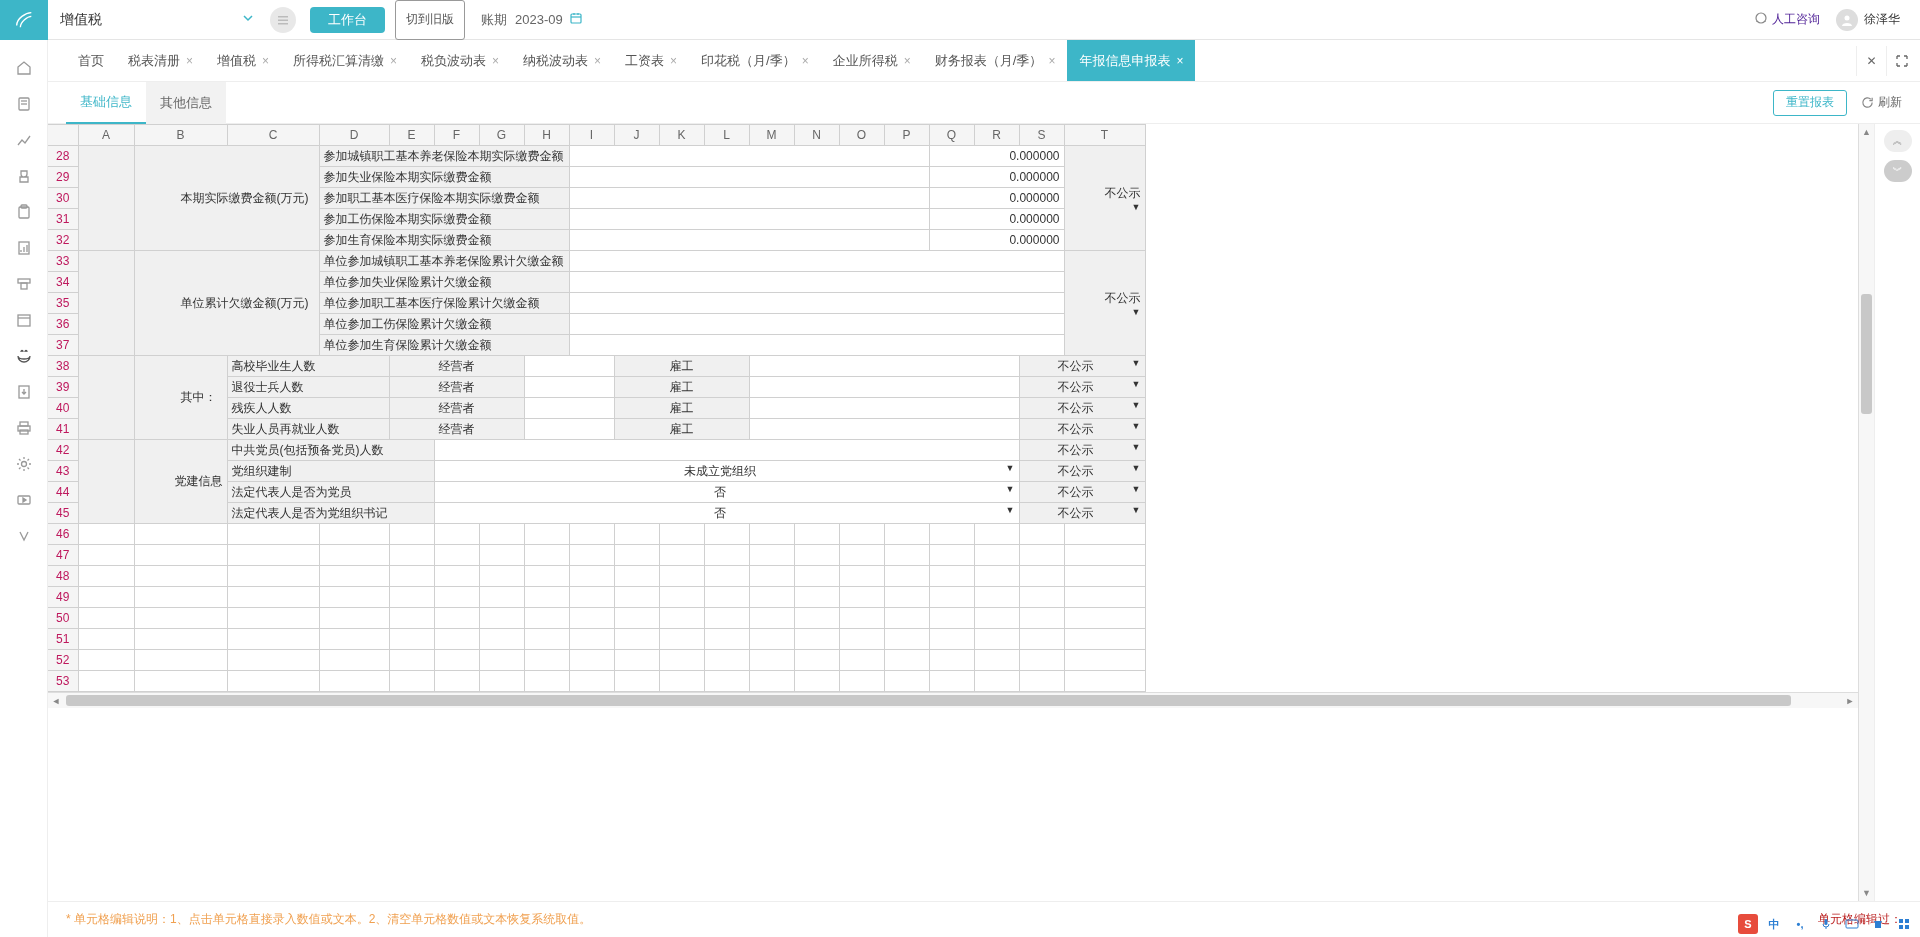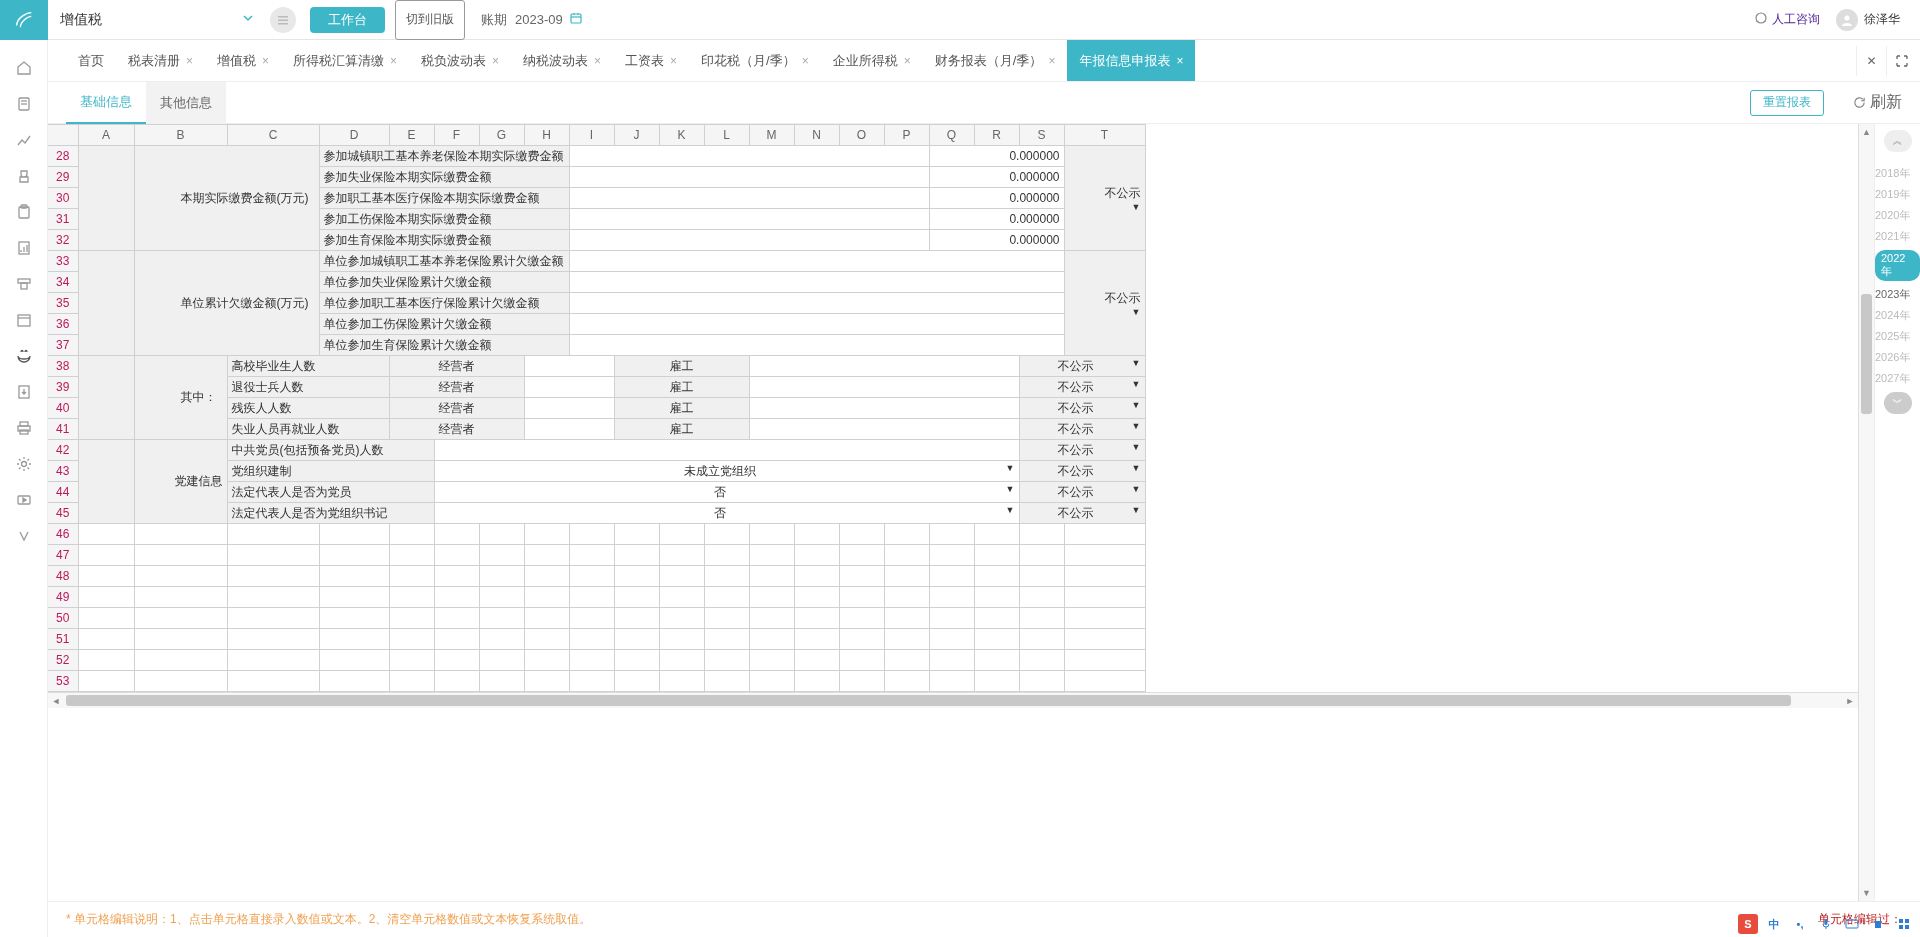--- a/index.html
+++ b/index.html
@@ -41,23 +41,23 @@
 .tab.active { background: #3db6c8; color: #fff; }
 .tab.active .close-x { color: #fff; }
 .tabs-controls { margin-left: auto; display: flex; align-items: center; height: 42px; padding-right: 4px; }
 .tabs-controls .tc-btn { width: 30px; height: 30px; display: flex; align-items: center; justify-content: center; cursor: pointer; color: #666; border-left: 1px solid #eee; }
 
 
 .subtabs-row { height: 42px; display: flex; align-items: center; padding: 0 18px; border-bottom: 1px solid #eee; }
 .subtab { height: 42px; display: flex; align-items: center; padding: 0 14px; font-size: 13px; cursor: pointer; color: #666; }
 .subtab.active { color: #3db6c8; background: #fff; border-bottom: 2px solid #3db6c8; }
 .subtab.inactive { background: #f2f2f2; }
-.right-actions { margin-left: auto; display: flex; align-items: center; gap: 29px; }
+.right-actions { margin-left: auto; display: flex; align-items: center; gap: 14px; }
 .reset-btn { height: 26px; padding: 0 12px; border: 1px solid #3db6c8; color: #3db6c8; border-radius: 3px; display: flex; align-items: center; cursor: pointer; font-size: 12px; }
-.refresh-link { display: flex; align-items: center; cursor: pointer; color: #666; font-size: 16px; }
+.refresh-link { display: flex; align-items: center; cursor: pointer; color: #666; font-size: 12px; }
 .refresh-link svg { margin-right: 4px; }
 
 
 .sheet-wrap { flex: 1; position: relative; display: flex; min-height: 0; }
 .sheet-scroll { flex: 1; overflow: hidden; position: relative; }
 .grid { border-collapse: collapse; table-layout: fixed; }
 .grid th, .grid td { border: 1px solid #d0d0d0; height: 21px; font-size: 12px; padding: 0 4px; overflow: hidden; white-space: nowrap; text-overflow: ellipsis; }
 .grid th { background: #f5f5f5; font-weight: normal; color: #666; text-align: center; }
 .grid .rownum { background: #f5f5f5; text-align: center; color: #be185d; width: 30px; border-left: none; }
 .grid .corner { background: #f5f5f5; width: 30px; border-left: none; }
@@ -668,32 +668,20 @@
         </div>
       </div>
       <div class="vscroll">
         <div class="arrow" style="top:0">▲</div>
         <div class="thumb" style="top:170px; height:120px;"></div>
         <div class="arrow" style="bottom:0">▼</div>
       </div>
 
       <div class="year-rail">
         <div class="yr-btn">︽</div>
-        <div id="years-host">
-            <div class="year">2018年</div>
-            <div class="year">2019年</div>
-            <div class="year">2020年</div>
-            <div class="year">2021年</div>
-            <div class="year active">2022年</div>
-            <div class="year enabled">2023年</div>
-            <div class="year">2024年</div>
-            <div class="year">2025年</div>
-            <div class="year">2026年</div>
-            <div class="year">2027年</div>
-          </div>
         <div class="yr-btn" style="background:#ccc;color:#fff">︾</div>
       </div>
     </div>
 
     <div class="footer">
       <span class="note">* 单元格编辑说明：1、点击单元格直接录入数值或文本。2、清空单元格数值或文本恢复系统取值。</span>
       <span class="right-note">单元格编辑过：</span>
     </div>
 
   </div>

